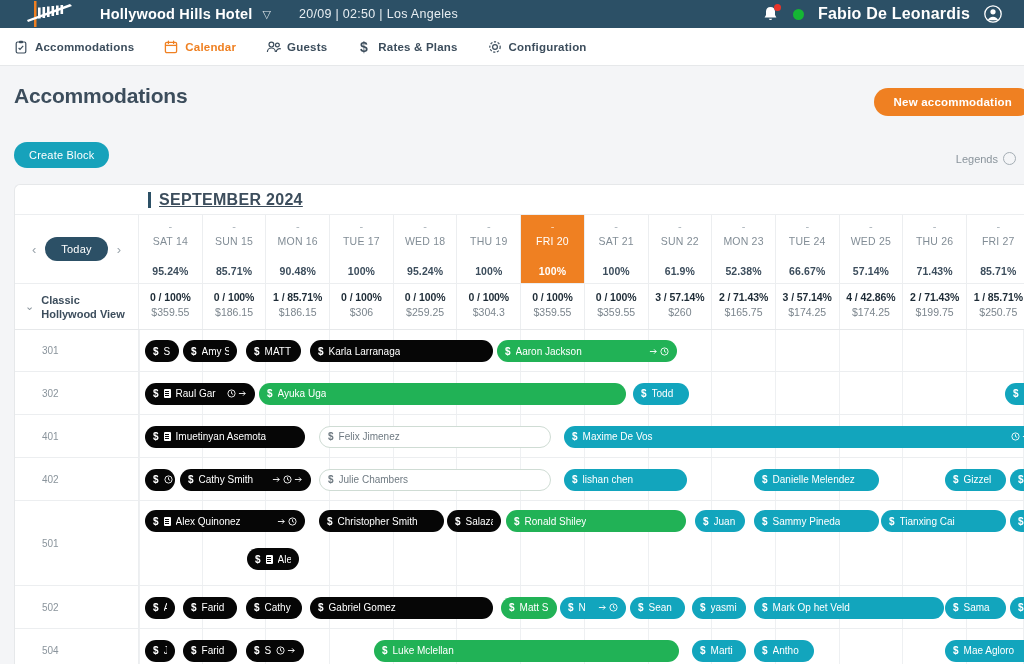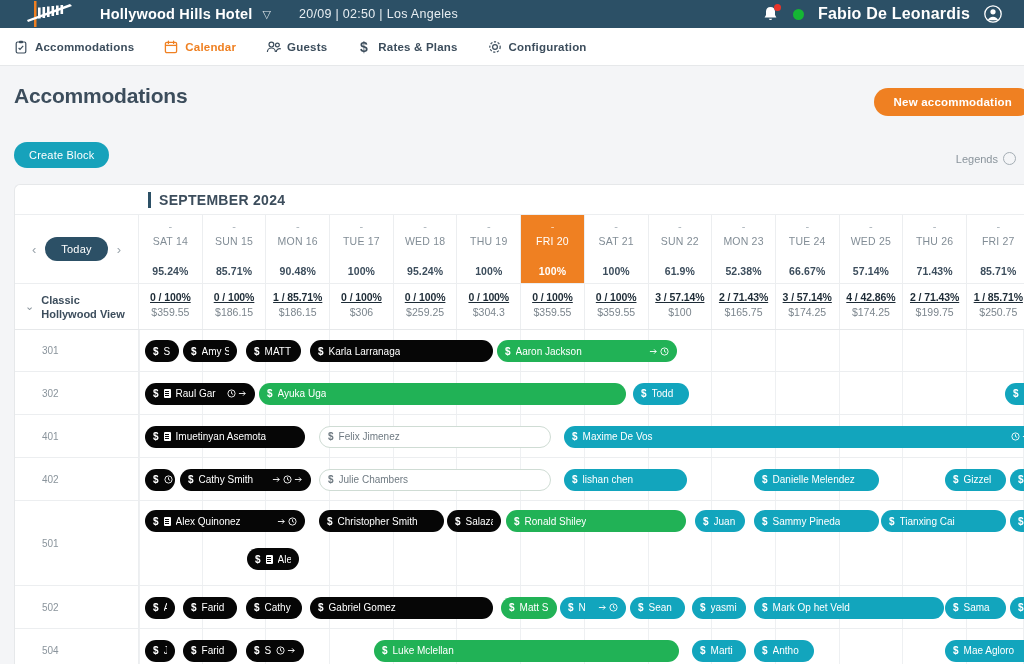--- a/index.html
+++ b/index.html
@@ -97,21 +97,21 @@
     height: 485px; position: relative; overflow: hidden;
   }
   .cal-month-row {
     height: 30px; display: flex; align-items: center;
     border-bottom: 1px solid #eceef0;
   }
   .month-marker {
     width: 3px; height: 16px; background: #2c5066; margin-left: 9px; margin-right: 8px;
   }
   .month-label {
-    font-size: 14px; font-weight: bold; color: #3c4d5c; letter-spacing: .3px;
+    font-size: 16px; font-weight: bold; color: #3c4d5c; letter-spacing: .3px; text-decoration: underline;
   }
 
   .grid-row { display: flex; }
   .navcell {
     width: 124px; flex: none; display: flex; align-items: center;
     justify-content: center; gap: 9px;
     border-right: 1px solid #eceef0;
   }
   .arrow-btn {
     color: #9aa4ac; font-size: 13px; cursor: pointer; user-select: none;
@@ -151,21 +151,21 @@
     padding-left: 10px; border-right: 1px solid #eceef0;
   }
   .chev { color: #8a949c; font-size: 11px; flex: none; }
   .roomtype-name {
     font-size: 11px; font-weight: bold; color: #3c4d5c; line-height: 14px;
   }
   .sum-cell {
     width: 63.7px; flex: none; border-right: 1px solid #eceef0;
     text-align: center; padding-top: 7px;
   }
-  .sum-top { font-size: 10.5px; font-weight: bold; color: #1d2b36; letter-spacing: -.1px; text-decoration: underline; }
+  .sum-top { font-size: 10.5px; font-weight: bold; color: #1d2b36; letter-spacing: -.1px; }
   .sum-bot { font-size: 10.5px; color: #7b858d; margin-top: 3px; }
 
   
   .room-row { display: flex; border-bottom: 1px solid #eceef0; position: relative; }
   .room-label-cell {
     width: 124px; flex: none; border-right: 1px solid #eceef0;
     display: flex; align-items: center; padding-left: 27px;
     font-size: 10px; color: #8a949c;
   }
   .room-track {
@@ -434,21 +434,21 @@
         <div class="sum-cell">
           <div class="sum-top">0 / 100%</div>
           <div class="sum-bot">$359.55</div>
         </div>
         <div class="sum-cell">
           <div class="sum-top">0 / 100%</div>
           <div class="sum-bot">$359.55</div>
         </div>
         <div class="sum-cell">
           <div class="sum-top">3 / 57.14%</div>
-          <div class="sum-bot">$100</div>
+          <div class="sum-bot">$260</div>
         </div>
         <div class="sum-cell">
           <div class="sum-top">2 / 71.43%</div>
           <div class="sum-bot">$165.75</div>
         </div>
         <div class="sum-cell">
           <div class="sum-top">3 / 57.14%</div>
           <div class="sum-bot">$174.25</div>
         </div>
         <div class="sum-cell">

